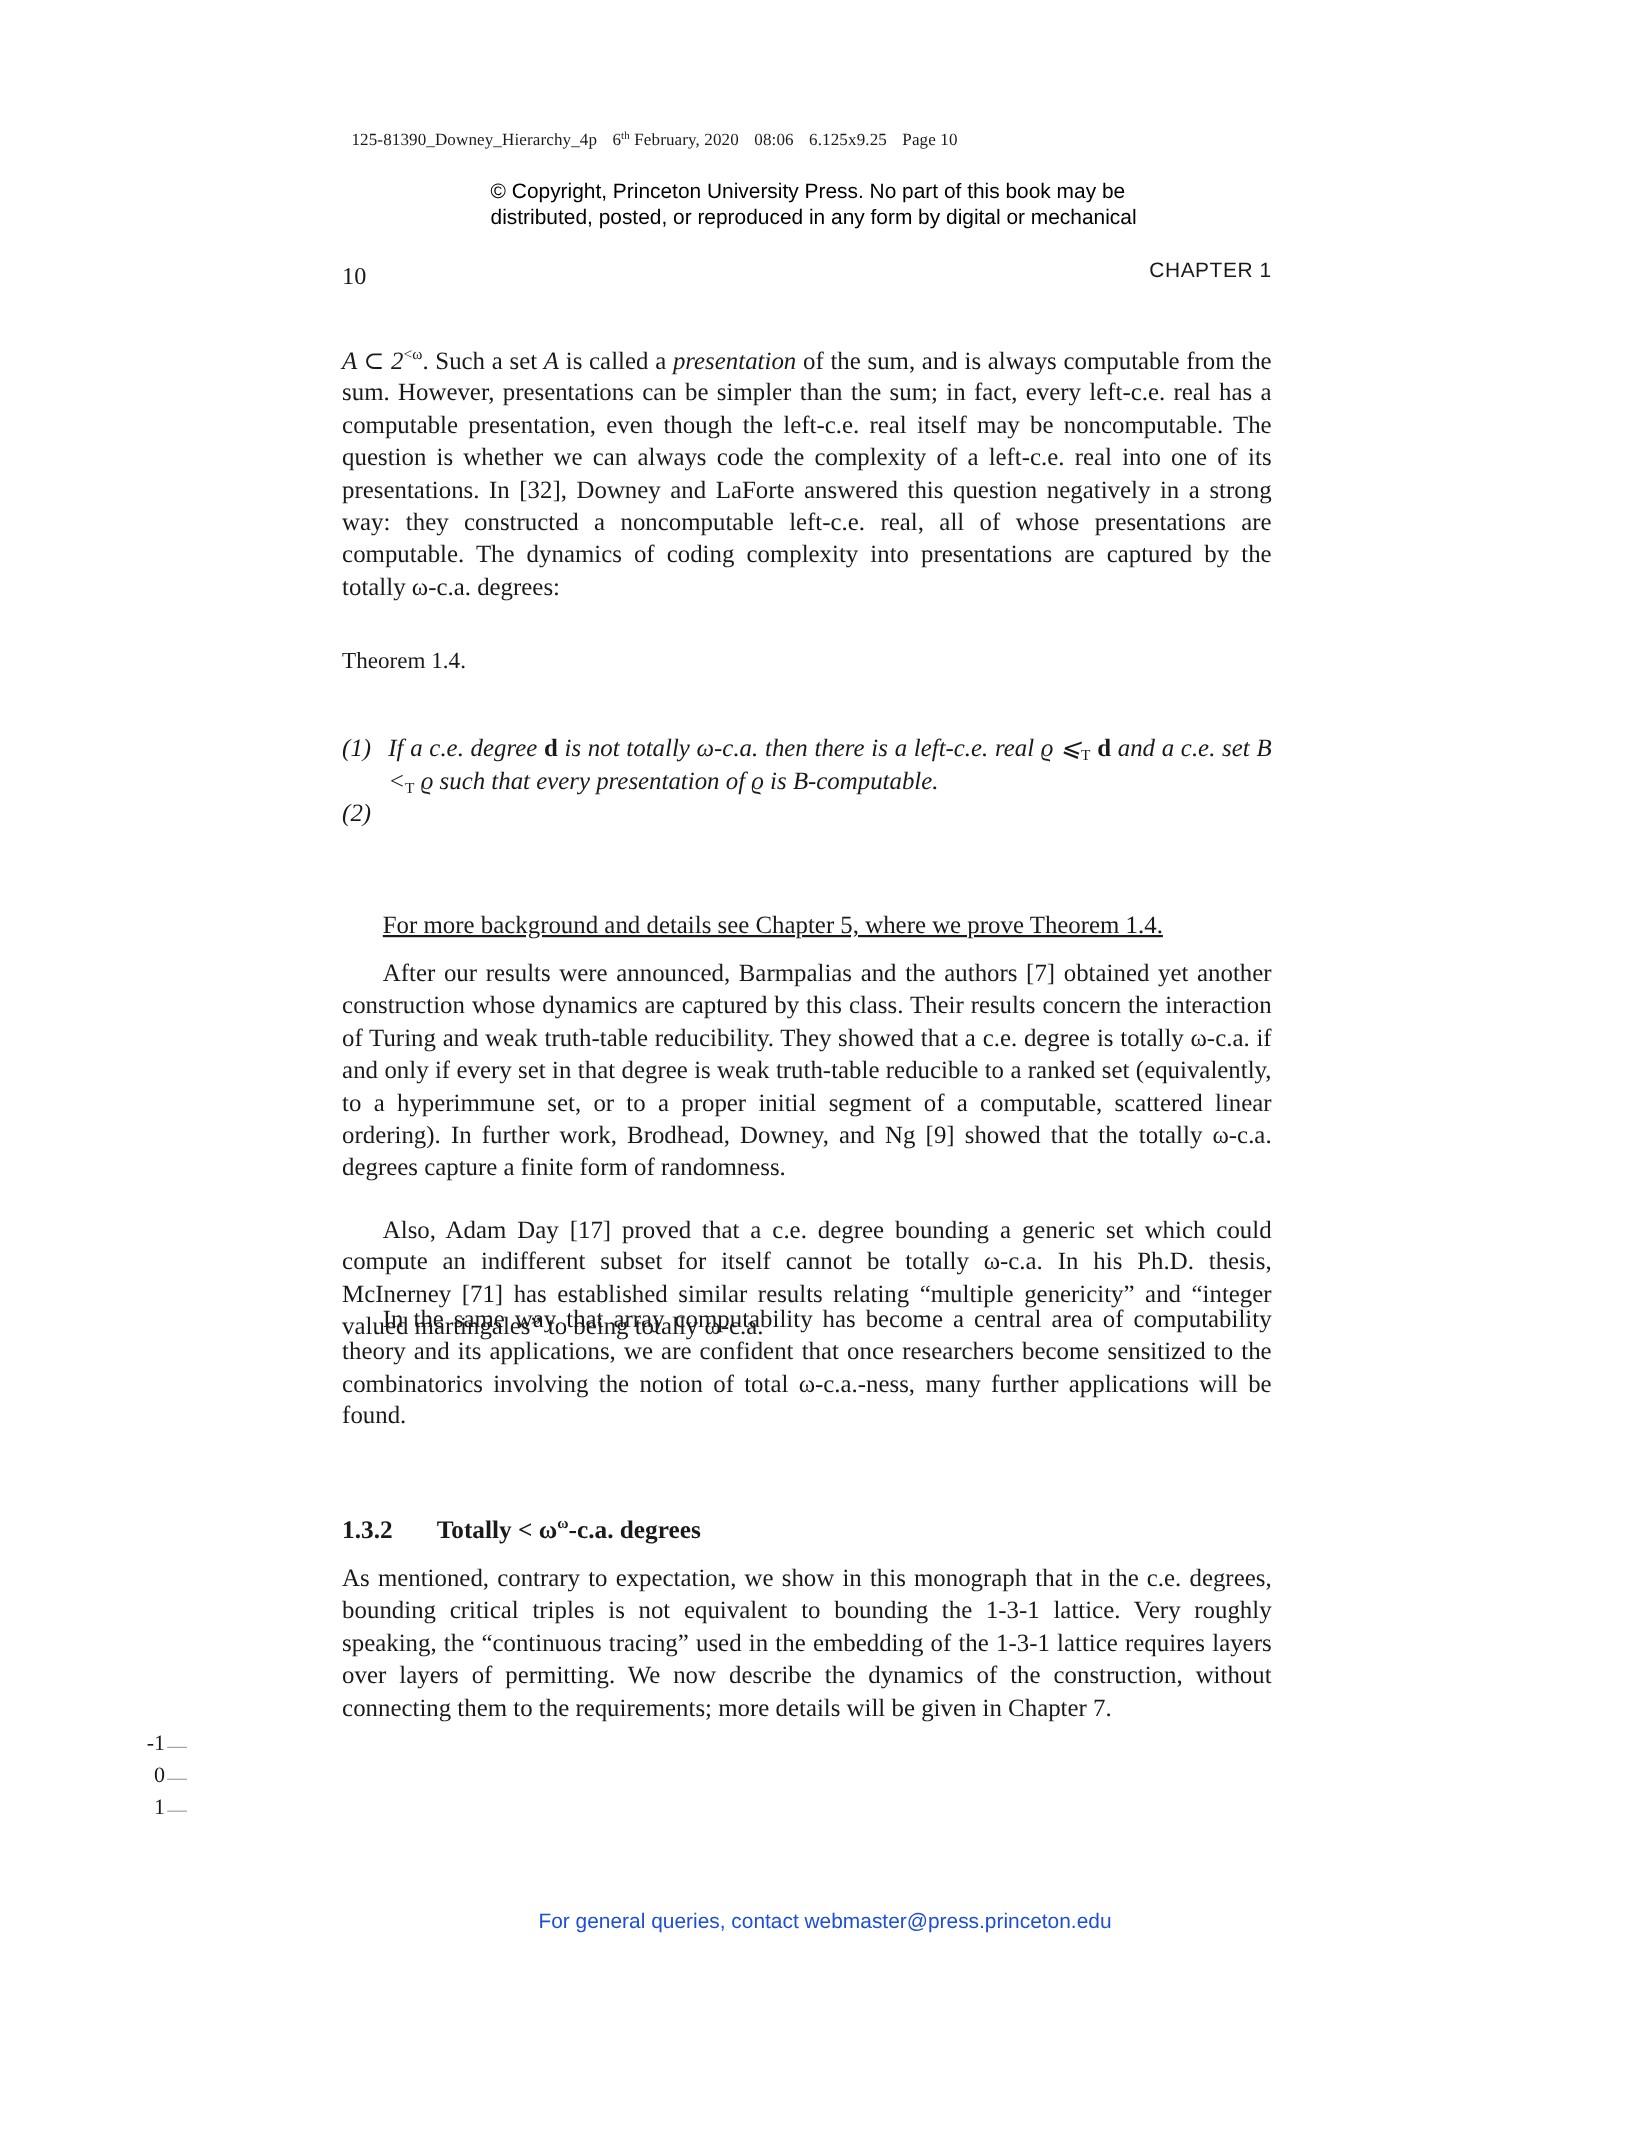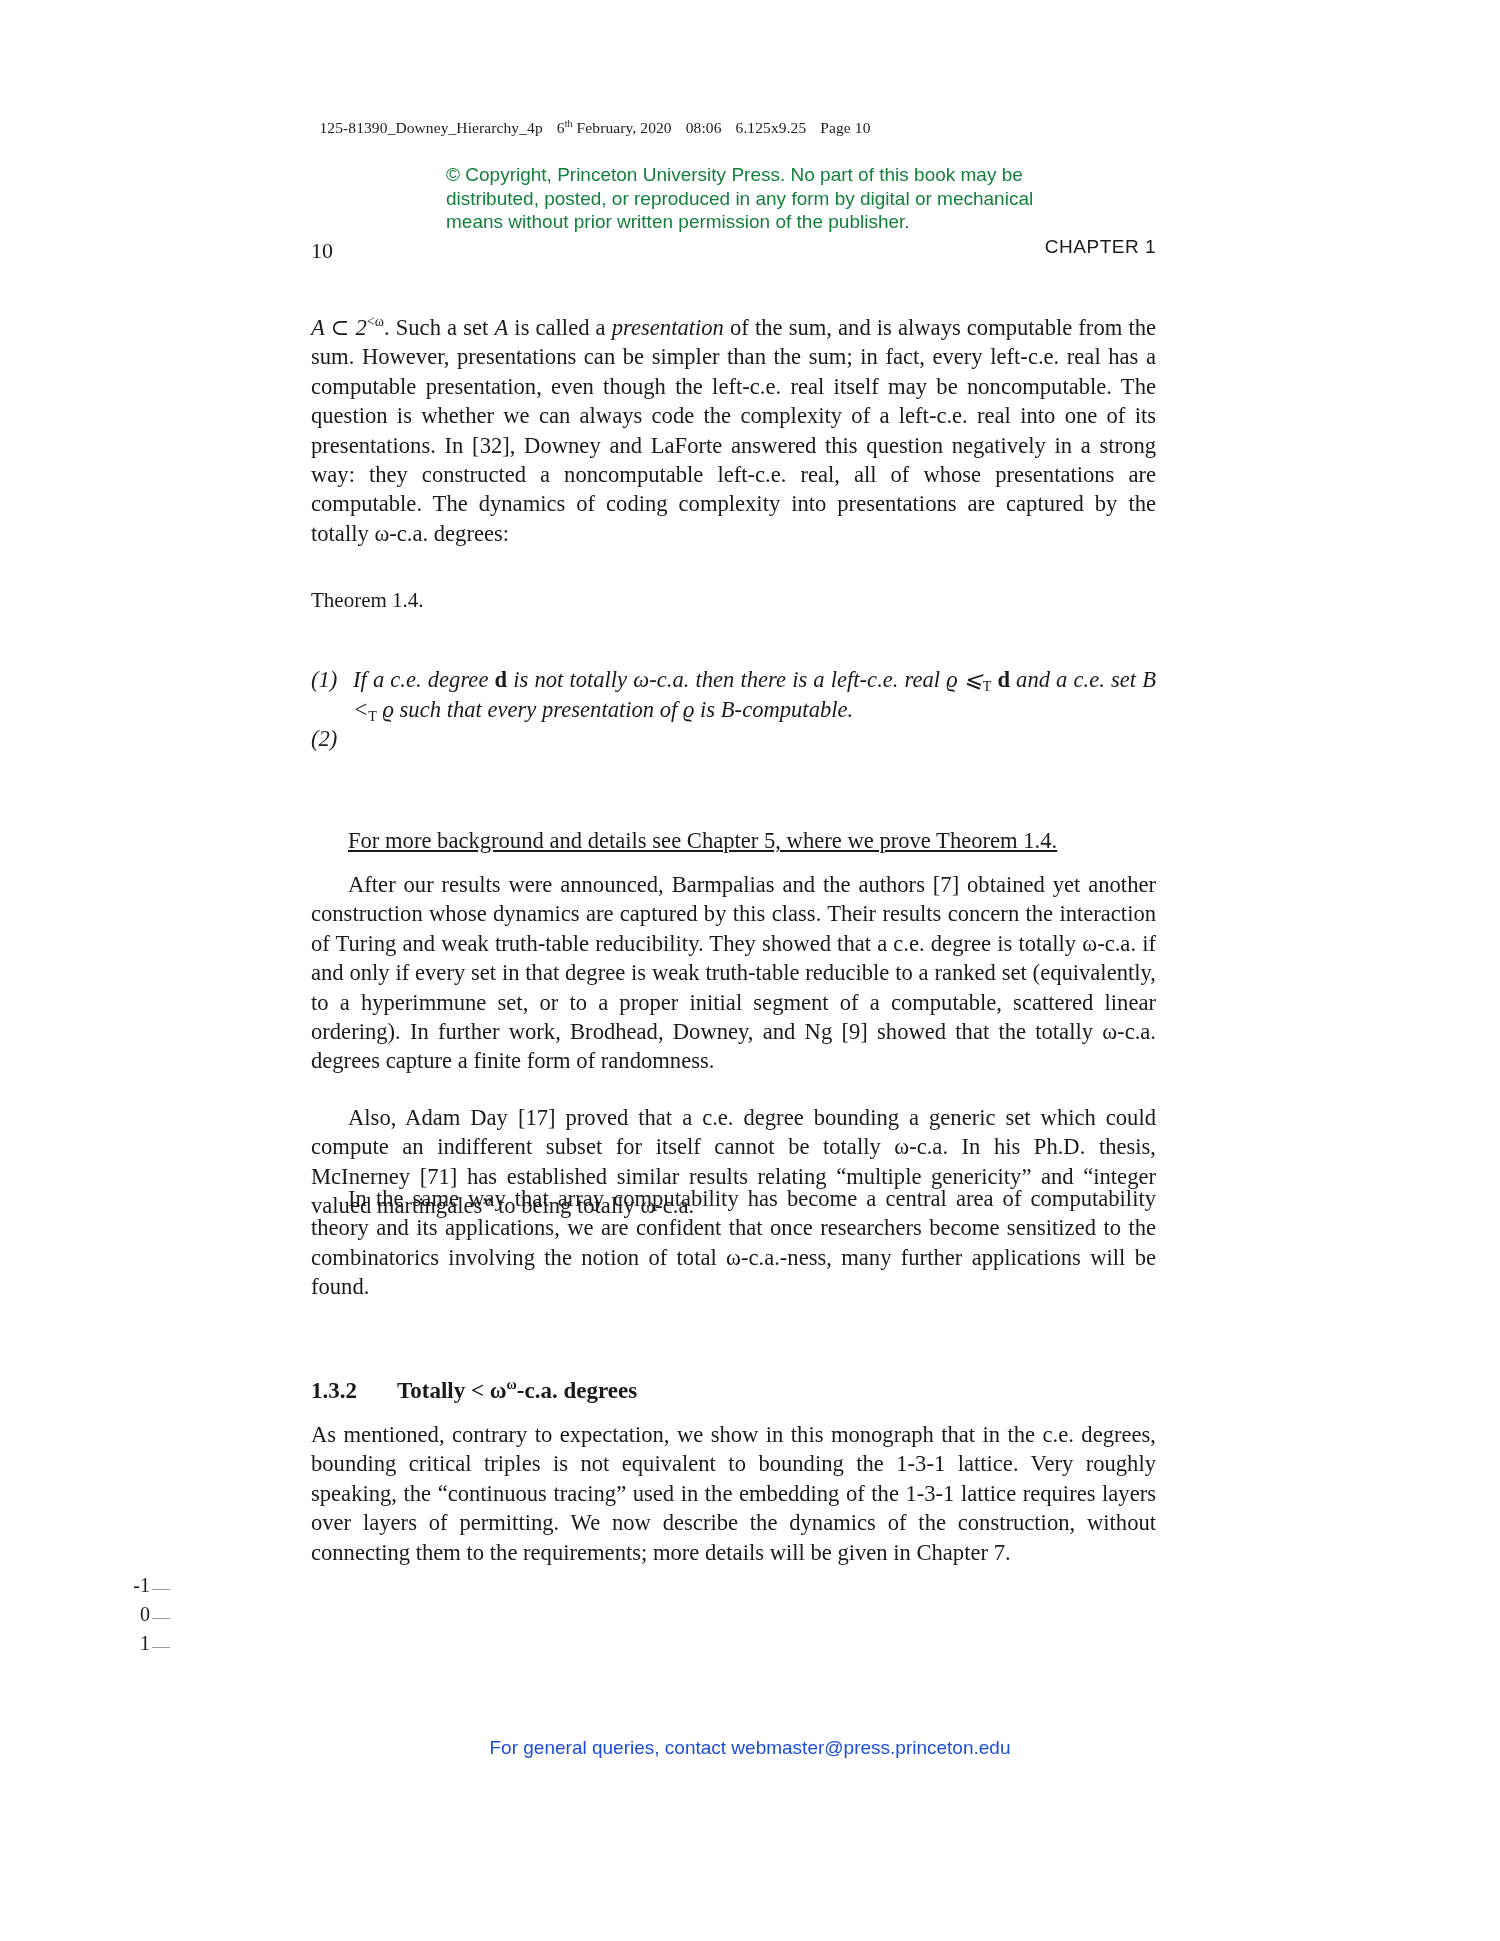--- a/index.html
+++ b/index.html
@@ -5,21 +5,21 @@
   html, body { margin: 0; padding: 0; background: #ffffff; }
   body { width: 1500px; height: 1941px; position: relative; overflow: hidden; color: #1a1a1a; }
   .abs { position: absolute; }
   .serif { font-family: "Liberation Serif", "DejaVu Serif", serif; }
   .sans { font-family: "Liberation Sans", "DejaVu Sans", sans-serif; }
 
   #meta { left: 0; width: 1190px; top: 118px; text-align: center; font-size: 15.5px; letter-spacing: 0.1px; }
   #meta span.sp { display: inline-block; width: 14px; }
   #meta sup { font-size: 10px; }
 
-  #copyright { left: 446px; top: 163px; width: 640px; font-size: 19px; line-height: 23.7px; color: #15803d; }
+  #copyright { left: 446px; top: 163px; width: 640px; font-size: 19px; line-height: 23.7px; color: #000000; }
 
   #runhead-num { left: 311px; top: 238px; font-size: 22px; }
   #runhead-chap { left: 900px; width: 256px; top: 236px; text-align: right; font-size: 19px; letter-spacing: 0.5px; }
 
   .col { left: 311px; width: 845px; }
   .para { font-size: 22.6px; line-height: 29.4px; text-align: justify; margin: 0; }
   .indent { text-indent: 37px; }
   .it { font-style: italic; }
   .bf { font-weight: bold; }
   sup.m { font-size: 14px; vertical-align: 9px; line-height: 0; }
@@ -51,21 +51,20 @@
 <body>
 
 <div id="meta" class="abs serif">
   <span>125-81390_Downey_Hierarchy_4p</span><span class="sp"></span><span>6</span><sup>th</sup>
   <span>February, 2020</span><span class="sp"></span><span>08:06</span><span class="sp"></span><span>6.125x9.25</span><span class="sp"></span><span>Page 10</span>
 </div>
 
 <div id="copyright" class="abs sans">
   <div>© Copyright, Princeton University Press. No part of this book may be</div>
   <div>distributed, posted, or reproduced in any form by digital or mechanical</div>
-  <div>means without prior written permission of the publisher.</div>
 </div>
 
 <div id="runhead-num" class="abs serif">10</div>
 <div id="runhead-chap" class="abs sans">CHAPTER 1</div>
 
 <p id="p1" class="abs col para serif"><span class="it">A ⊂ 2</span><sup class="m">&lt;ω</sup><span>. Such a set </span><span class="it">A</span><span> is called a </span><span class="it">presentation</span><span> of the sum, and is always computable from the sum. However, presentations can be simpler than the sum; in fact, every left-c.e. real has a computable presentation, even though the left-c.e. real itself may be noncomputable. The question is whether we can always code the complexity of a left-c.e. real into one of its presentations. In [32], Downey and LaForte answered this question negatively in a strong way: they constructed a noncomputable left-c.e. real, all of whose presentations are computable. The dynamics of coding complexity into presentations are captured by the totally ω-c.a. degrees:</span></p>
 
 <div id="thm-title" class="abs col serif">Theorem 1.4.</div>
 <div id="thm-list" class="abs col serif">
   <div class="item">

